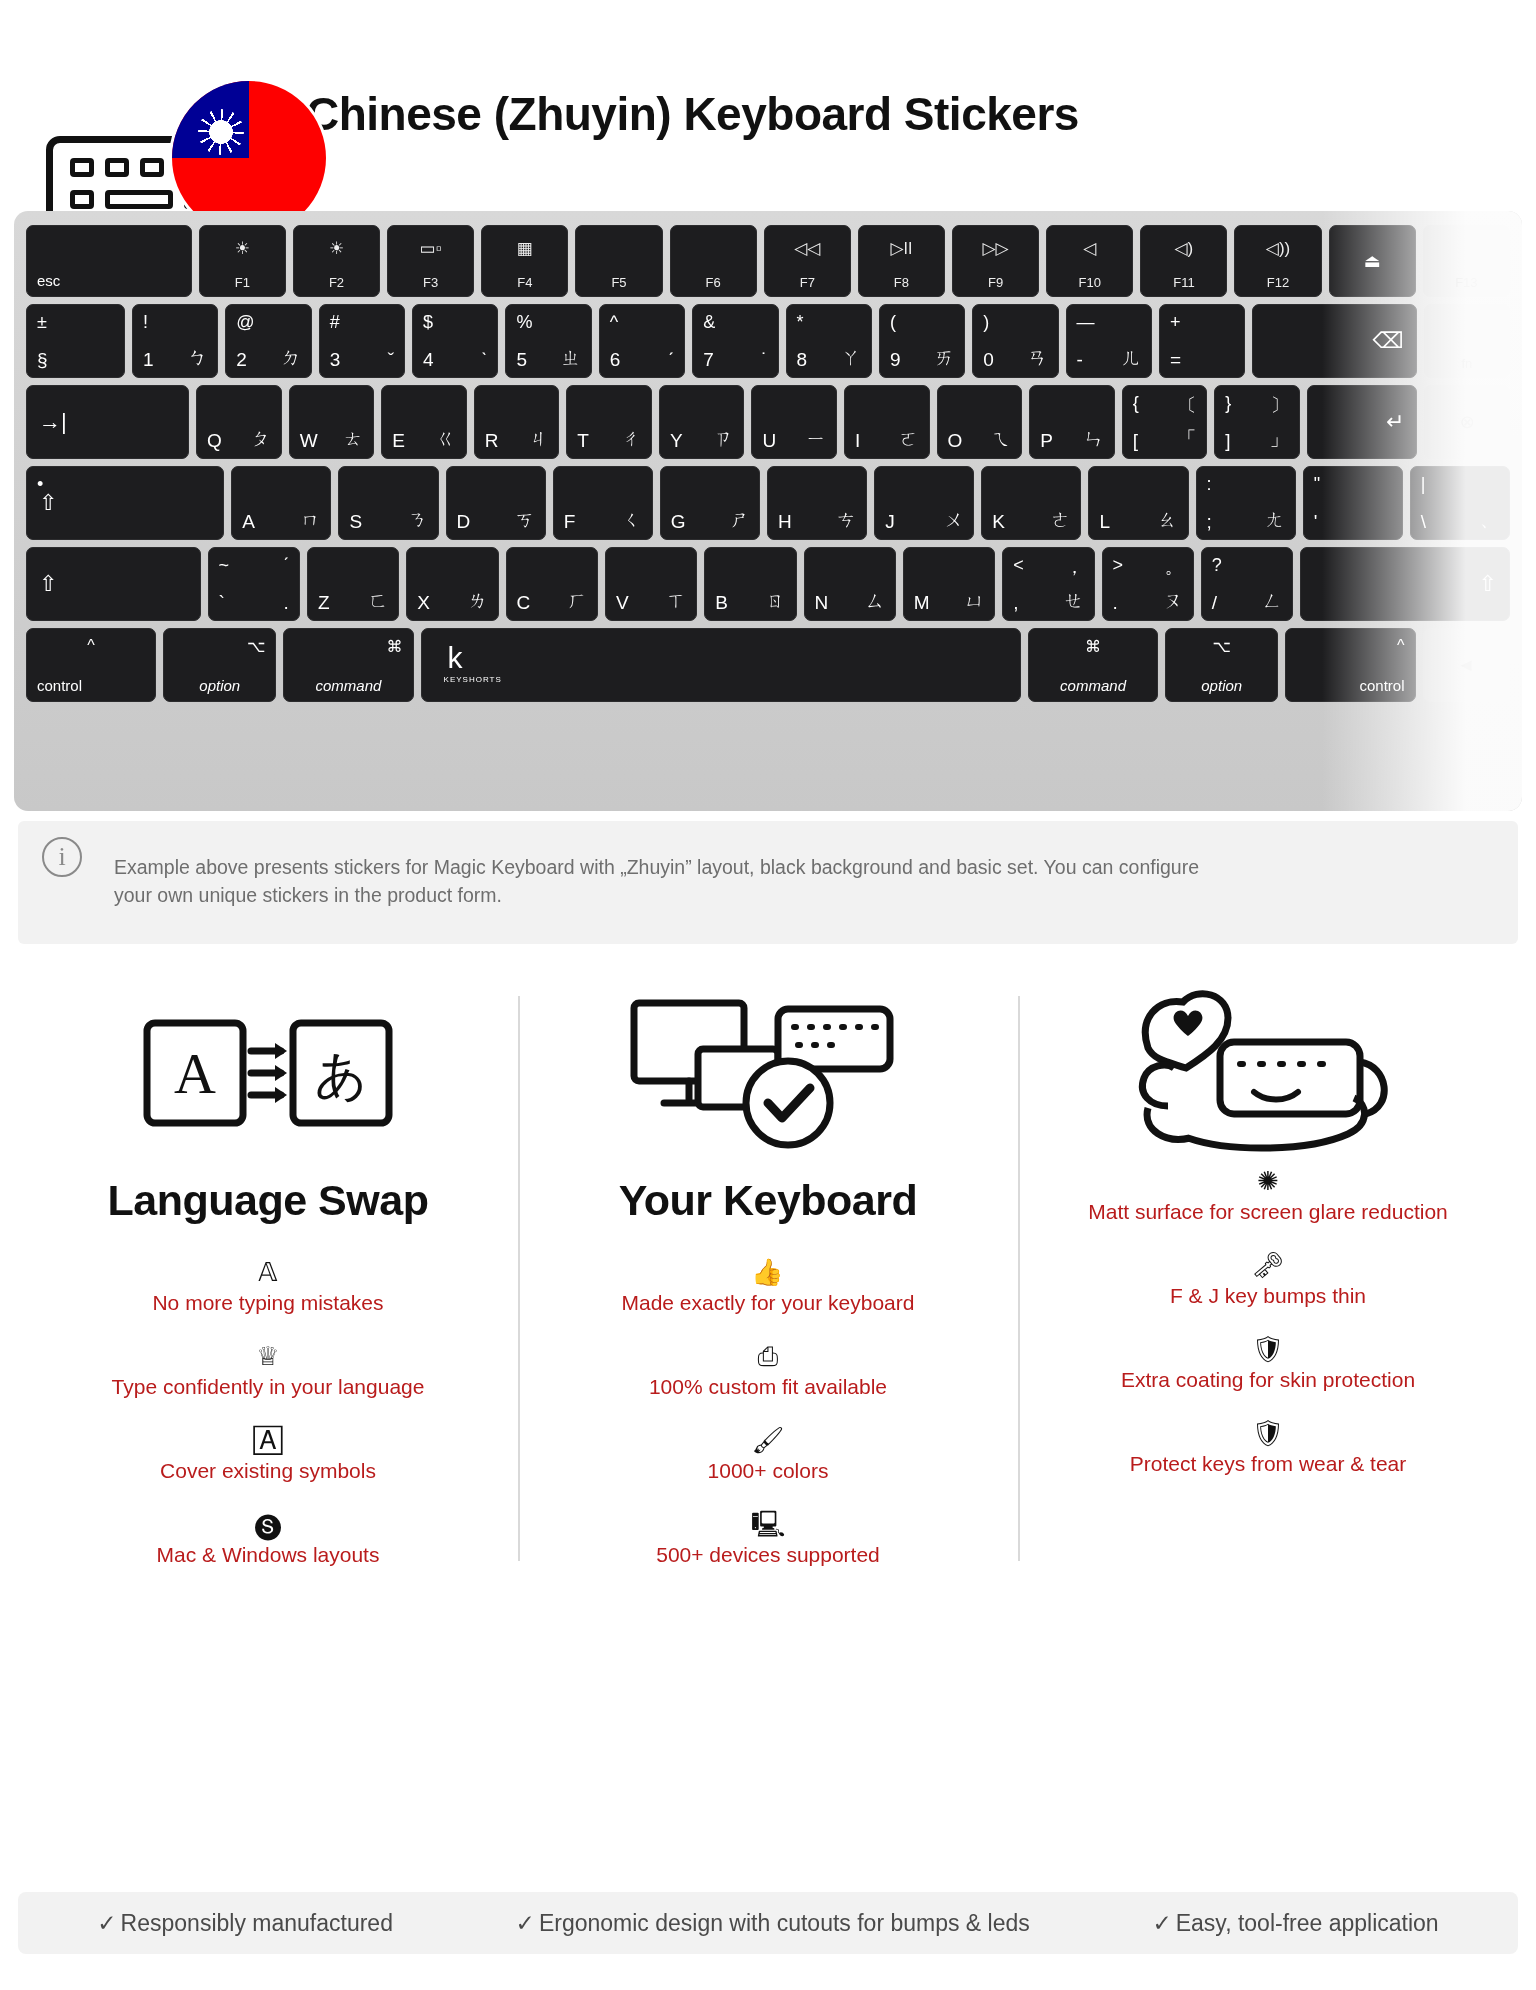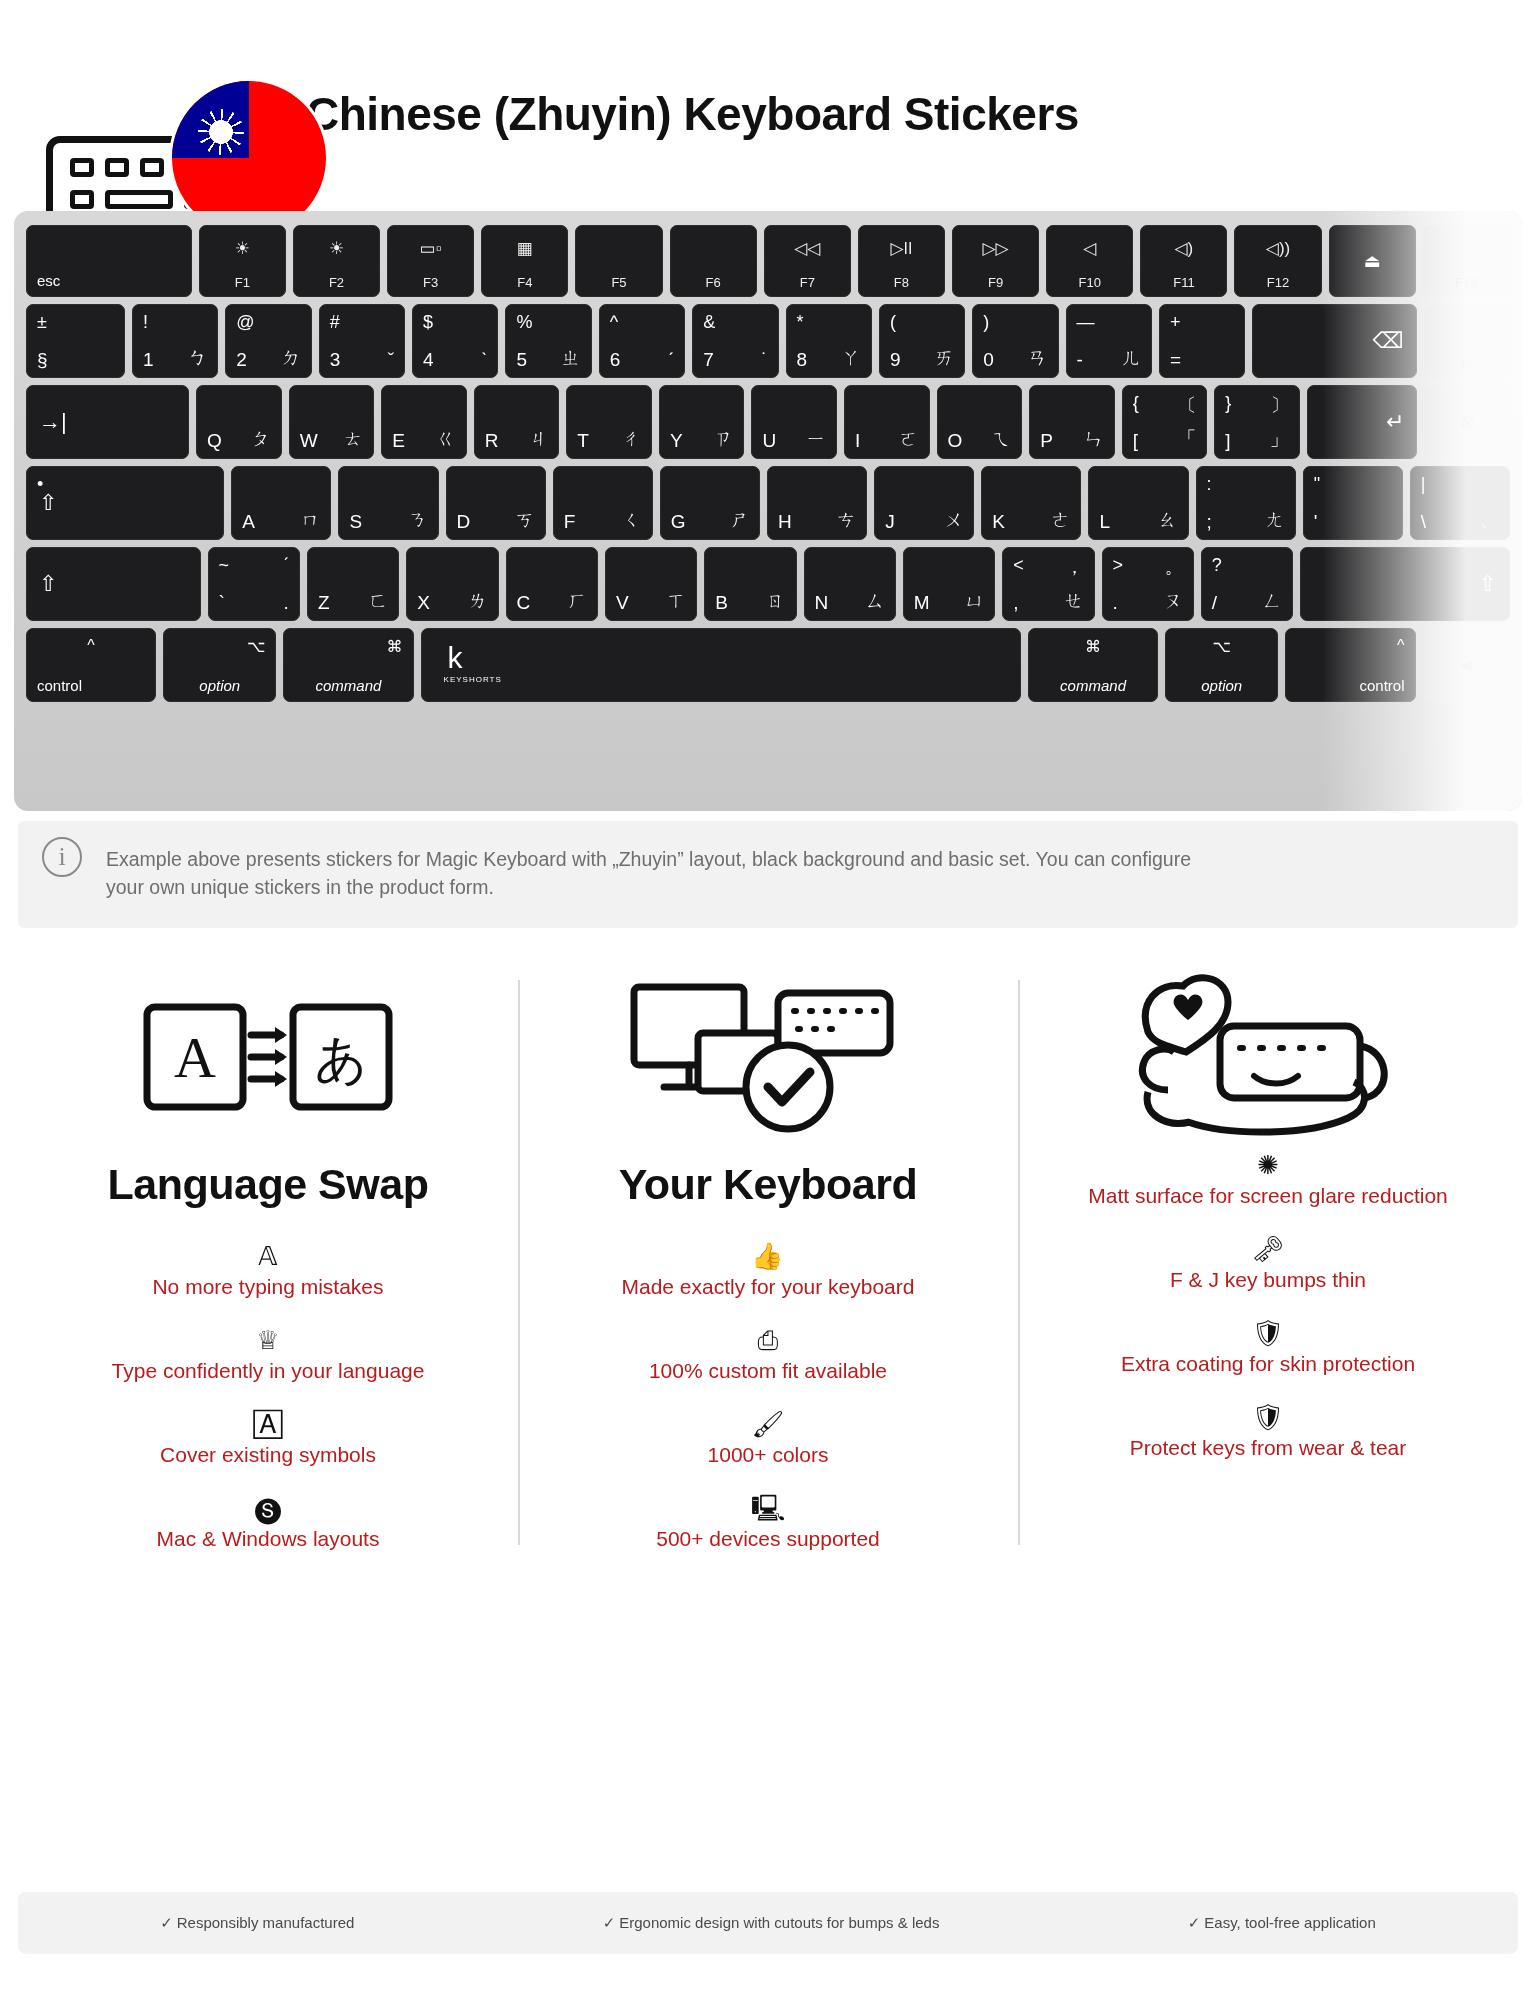--- a/index.html
+++ b/index.html
@@ -114,21 +114,21 @@
     margin:10px 18px 0 18px; padding:16px 10px 18px 10px;
     background:#f2f2f2; border-radius:6px;
   }
   .note .info {
     width:40px; height:40px; border-radius:50%;
     border:2px solid #8a8a8a; color:#8a8a8a;
     display:flex; align-items:center; justify-content:center;
     font-size:26px; font-family:"Liberation Serif", serif; flex:0 0 40px;
     margin-left:14px;
   }
-  .note p { margin:8px; color:#6e6e6e; font-size:19.5px; line-height:1.45; max-width:1090px;}
+  .note p { margin:16px; color:#6e6e6e; font-size:19.5px; line-height:1.45; max-width:1090px;}
 
   
   .features {
     display:flex; margin-top:34px; padding:0 18px;
   }
   .fcol { flex:1 1 0; text-align:center; padding:0 14px; position:relative; }
   .fcol + .fcol::before {
     content:""; position:absolute; left:0; top:18px; bottom:34px; width:2px; background:#d9d9d9;
   }
   .ficon-big { height:190px; display:flex; align-items:center; justify-content:center; }
@@ -137,21 +137,21 @@
   .fitem .gl { font-size:26px; line-height:1; display:block; margin-bottom:6px; }
   .fitem .tx { font-size:21px; color:#b91c1c; }
 
   
   .footer {
     position:absolute; left:18px; right:18px; bottom:36px;
     background:#f2f2f2; border-radius:8px;
     display:flex; align-items:center; justify-content:space-around;
     height:62px; padding:0 18px;
   }
-  .footer span { font-size:15px; color:#4a4a4a; }
+  .footer span { font-size:23px; color:#4a4a4a; }
   .footer .chk { margin-right:4px; }
 </style>
 </head>
 <body>
 
 <div class="header">
   <div class="header-icons">
     <div class="kb-icon">
       <div class="row r1">
           <div class="k"></div>

